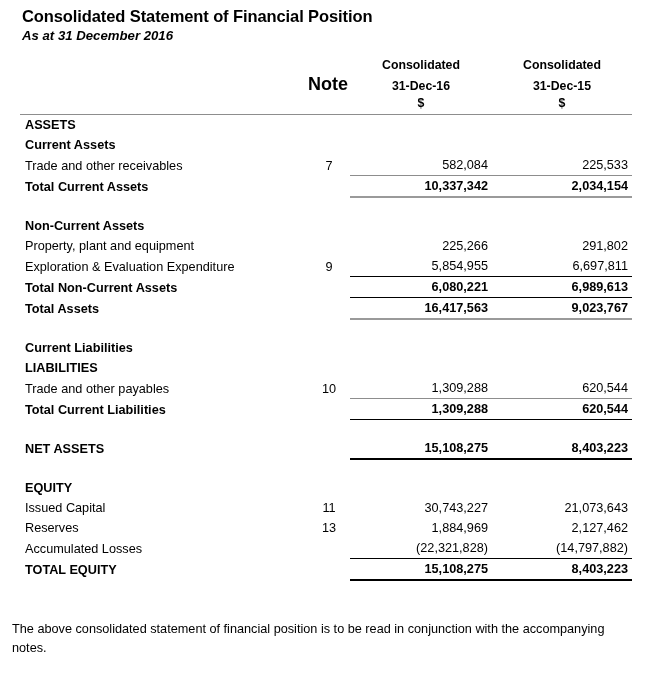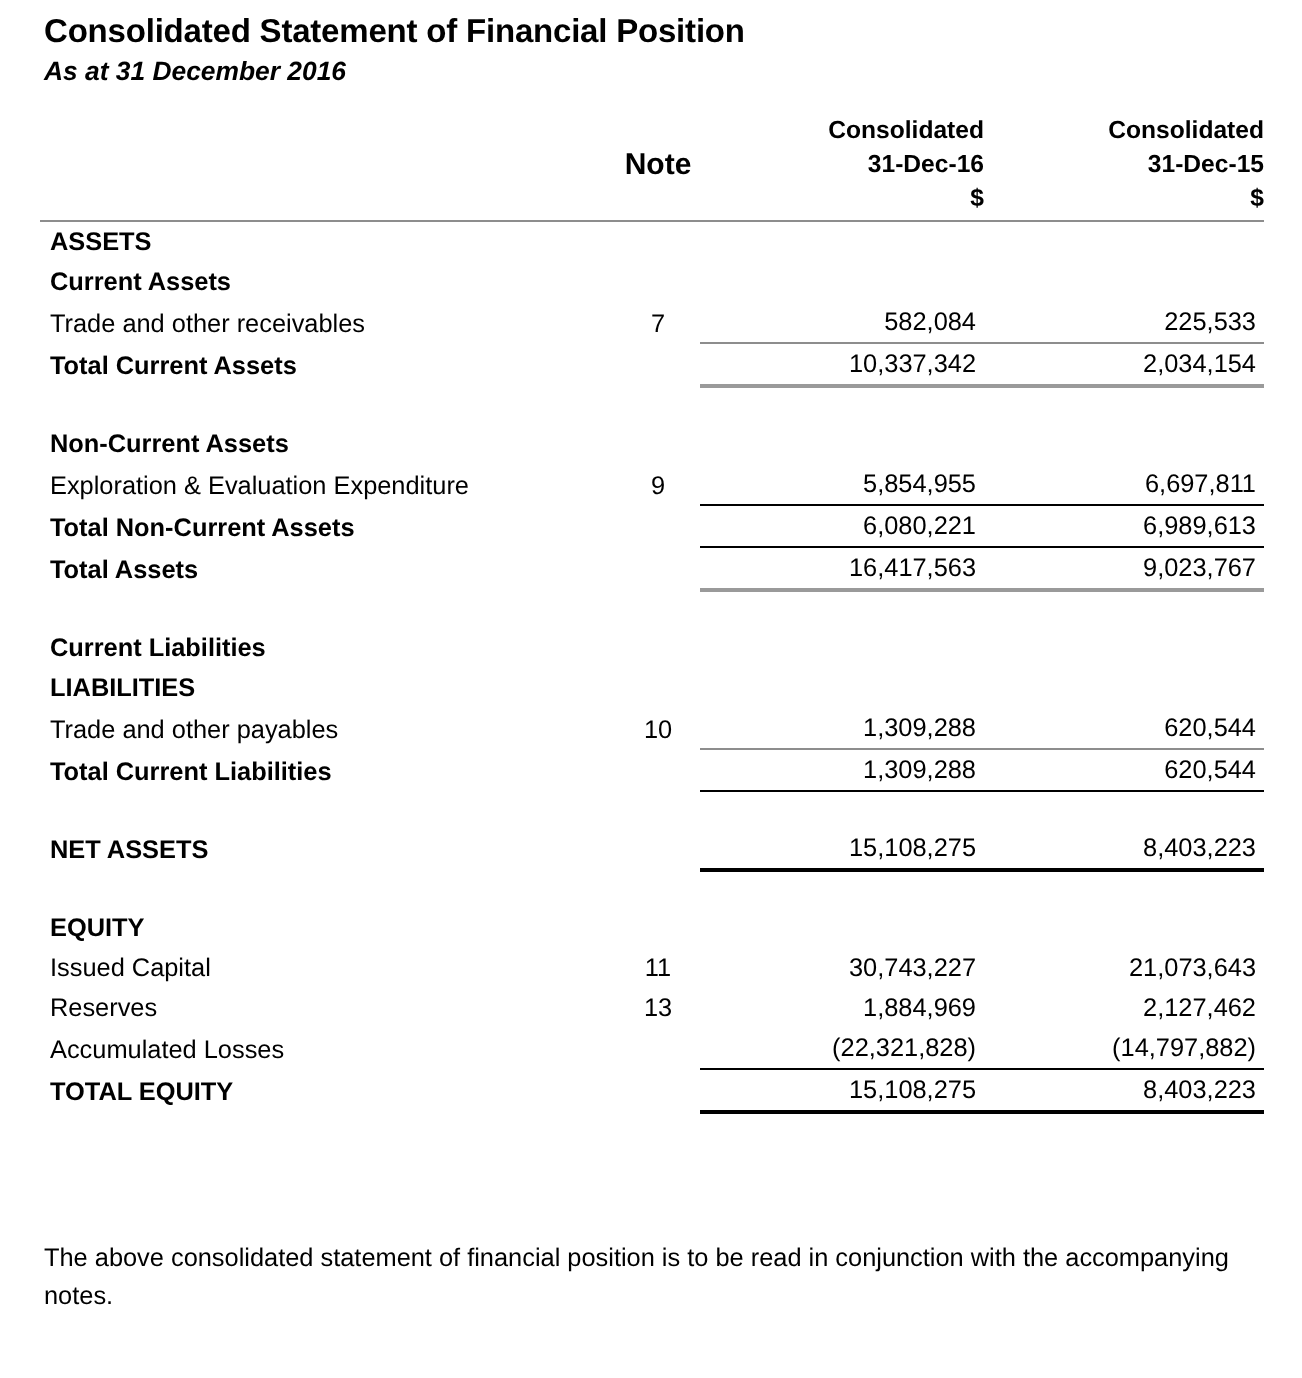--- a/index.html
+++ b/index.html
@@ -57,54 +57,54 @@
   table.fin col.c-v2    { width: 140px; }
 
   td, th {
     padding: 0;
     vertical-align: bottom;
     font-weight: normal;
   }
 
   
   .hdr-cell {
-    text-align: right;
+    text-align: center;
     font-weight: bold;
     font-size: 12.3px;
     line-height: 16px;
     padding-bottom: 1px;
   }
   .hdr-note {
-    text-align: center;
+    text-align: left;
     font-weight: bold;
-    font-size: 15px;
+    font-size: 18px;
     vertical-align: bottom;
   }
 
   
   tr.row td { height: 20px; line-height: 20px; }
   tr.spacer td { height: 18px; line-height: 18px; }
 
   .lbl      { text-align: left;  padding-left: 5px; white-space: nowrap; margin-top: 38px; }
   .lbl.b    { font-weight: bold; }
   .note     { text-align: center; }
   .val      { text-align: right; padding-right: 4px; white-space: nowrap; }
-  .val.b    { font-weight: normal; }
+  .val.b    { font-weight: bold; }
   .rule-bot-thin    { border-bottom: 1px solid #8d8d8d; }
   .rule-bot-dark    { border-bottom: 1px solid #000000; }
   .rule-bot-heavy   { border-bottom: 2.6px solid #000000; }
   .rule-bot-grey2   { border-bottom: 2.2px solid #9a9a9a; }
 
   
   .head-underline td { border-bottom: 1px solid #8d8d8d; height: 2px; line-height: 2px; }
 
   
   .footnote {
     position: absolute;
-    left: 22px;
+    left: 12px;
     top: 620px;
     width: 600px;
     font-size: 12.7px;
     line-height: 19px;
   }
 </style>
 </head>
 <body>
 
 <div class="page">
@@ -184,20 +184,26 @@
           <td></td>
       </tr>
 
       <tr class="row">
         <td class="lbl b">Non-Current Assets</td>
         <td class="note"></td>
         <td class="val"></td>
         <td class="val"></td>
       </tr>
 
+      <tr class="row">
+        <td class="lbl">Property, plant and equipment</td>
+        <td class="note"></td>
+        <td class="val">225,266</td>
+        <td class="val">291,802</td>
+      </tr>
 
       <tr class="row">
         <td class="lbl">Exploration &amp; Evaluation Expenditure</td>
         <td class="note">9</td>
         <td class="val rule-bot-dark">5,854,955</td>
         <td class="val rule-bot-dark">6,697,811</td>
       </tr>
 
       <tr class="row">
         <td class="lbl b">Total Non-Current Assets</td>

